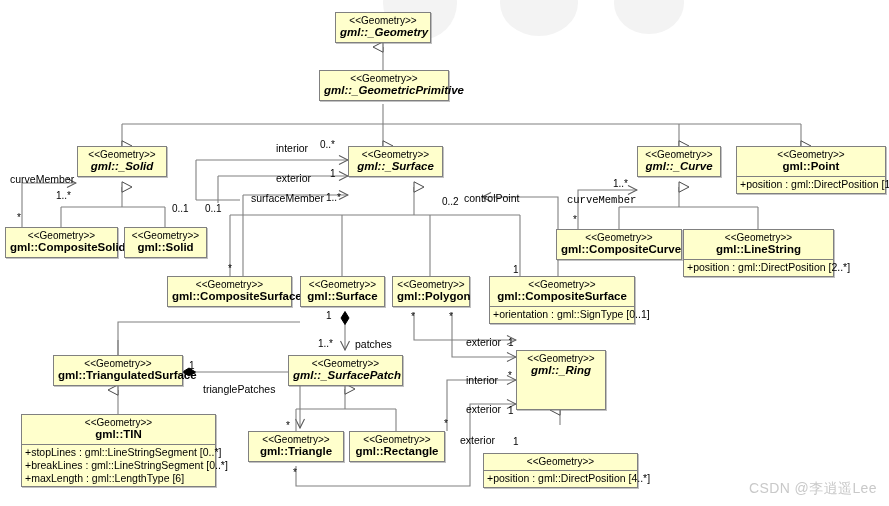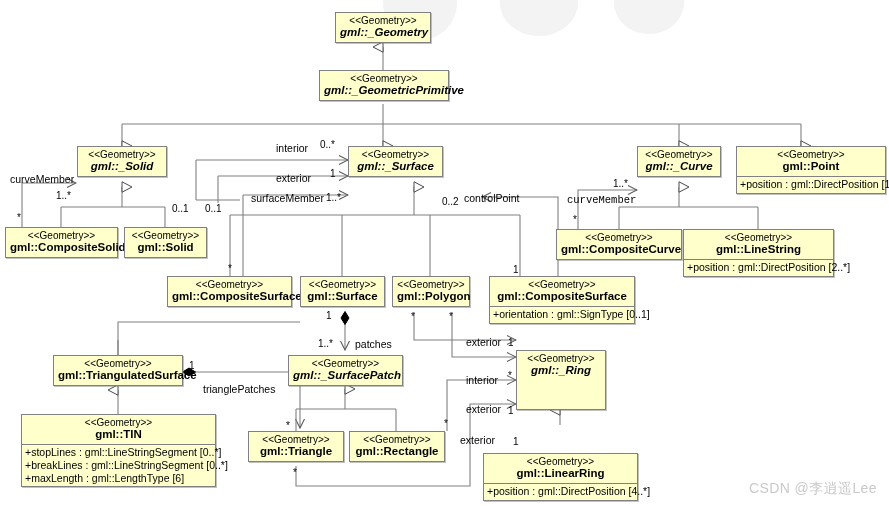--- a/index.html
+++ b/index.html
@@ -340,21 +340,20 @@
   <div class="uml-class" style="left:349px; top:431px; width:96px;">
     <div class="uml-head">
       <span class="stereotype">&lt;&lt;Geometry&gt;&gt;</span>
       <span class="cls-name">gml::Rectangle</span>
     </div>
   </div>
 
   <div class="uml-class" style="left:483px; top:453px; width:155px;">
     <div class="uml-head">
       <span class="stereotype">&lt;&lt;Geometry&gt;&gt;</span>
-      <span class="cls-name">gml::LinearRing</span>
     </div>
     <div class="attr-compartment">
       <div class="attr-row">+position : gml::DirectPosition [4..*]</div>
     </div>
   </div>
 
   <span class="edge-label" style="left:10px; top:173px;">curveMember</span>
   <span class="mult-label" style="left:56px; top:190px;">1..*</span>
   <span class="mult-label" style="left:17px; top:212px;">*</span>
 

